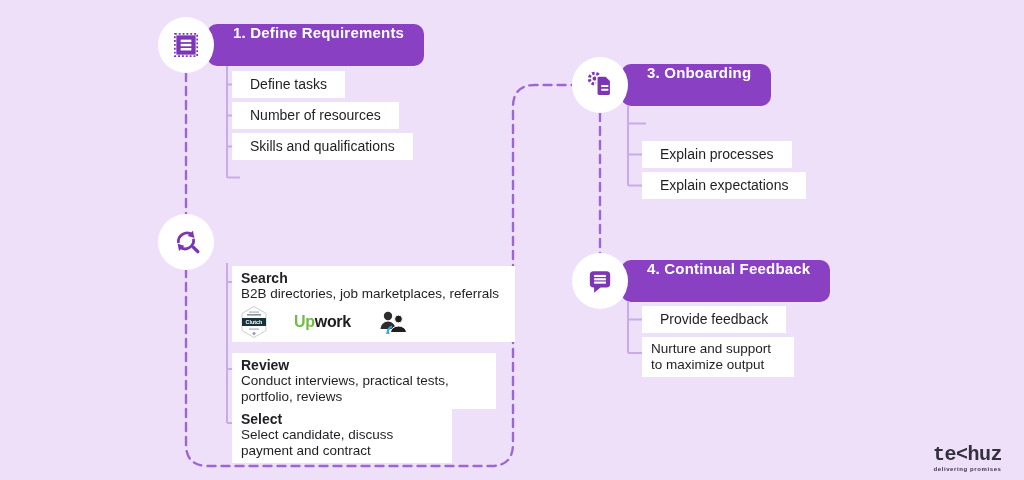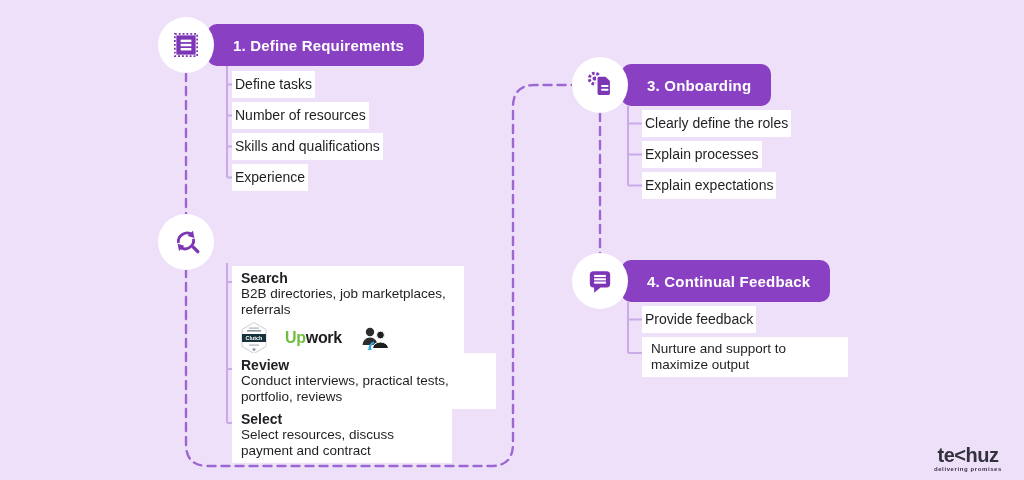--- a/index.html
+++ b/index.html
@@ -6,46 +6,46 @@
   .canvas{
     position:relative;width:1024px;height:480px;overflow:hidden;
     background:#efe0fa;
     font-family:"Liberation Sans", sans-serif;
     color:#1f1f23;
   }
   svg.wires{position:absolute;left:0;top:0;z-index:1;}
   .step-header{
     position:absolute;height:42px;z-index:2;
     background:#8940c2;border-radius:10px;
-    display:inline-flex;align-items:center;
+    display:inline-flex;
     padding:0 20px 0 26px;white-space:nowrap;
     color:#fff;font-weight:bold;font-size:15px;letter-spacing:.2px;
   }
   .icon-circle{
     position:absolute;width:56px;height:56px;border-radius:50%;
     background:#fff;z-index:3;
     display:flex;align-items:center;justify-content:center;
   }
   .node{
     position:absolute;z-index:2;background:#fff;
     font-size:14px;line-height:17px;
-    padding:5px 3px;white-space:nowrap;box-sizing:border-box;
+    padding:5px 18px;white-space:nowrap;box-sizing:border-box;
   }
   .node.multi{white-space:normal;font-size:13.5px;line-height:16px;padding:4px 9px;}
   .node .hd{font-weight:bold;font-size:14px;display:block;}
-  .logo-row{display:flex;align-items:center;gap:18px;margin-top:4px;}
+  .logo-row{display:flex;align-items:center;gap:27px;margin-top:4px;}
   .upwork{font-size:16px;font-weight:bold;letter-spacing:-.3px;white-space:nowrap;}
   .upwork .up{color:#6fbe3f;}
   .upwork .work{color:#1d1d1d;}
   .brand{
     position:absolute;right:22px;bottom:8px;z-index:2;text-align:center;
   }
   .brand .logo-text{
     font-size:20px;font-weight:600;color:#32313d;letter-spacing:-.5px;line-height:20px;
-    font-family:Liberation Sans, sans-serif;
+    font-family:Liberation Mono, monospace;
   }
   .brand .tagline{
     font-size:6px;color:#3a3546;letter-spacing:.6px;font-weight:bold;margin-top:1px;
   }
 </style>
 </head>
 <body>
 
 <div class="canvas">
 
@@ -98,34 +98,31 @@
   </div>
   <div class="node" style="left:232px;top:71px;">
     <span>Define tasks</span>
   </div>
   <div class="node" style="left:232px;top:102px;">
     <span>Number of resources</span>
   </div>
   <div class="node" style="left:232px;top:133px;">
     <span>Skills and qualifications</span>
   </div>
-  <div class="node" style="left:232px;top:164px;">
-    <span>Experience</span>
-  </div>
 
   <div class="icon-circle" style="left:158px;top:214px;">
     <svg width="30" height="30" viewBox="0 0 28 28">
       <path d="M7 15 A8 8 0 0 1 20 7.5" fill="none" stroke="#7c35b5" stroke-width="2.6"></path>
       <polygon points="20.5,3.5 21.8,10.3 15.6,8.4" fill="#7c35b5"></polygon>
       <path d="M21 11 A8 8 0 0 1 8 18.5" fill="none" stroke="#7c35b5" stroke-width="2.6"></path>
       <polygon points="7.5,22.5 6.2,15.7 12.4,17.6" fill="#7c35b5"></polygon>
       <path d="M21 19 L25 23" stroke="#7c35b5" stroke-width="3.2" stroke-linecap="round"></path>
     </svg>
   </div>
-  <div class="node multi" style="left:232px;top:266px;width:232px;">
+  <div class="node multi" style="left:232px;top:266px;width:283px;">
     <span class="hd">Search</span>
     <span>B2B directories, job marketplaces, referrals</span>
     <div class="logo-row">
       <svg width="26" height="32" viewBox="0 0 26 32">
         <polygon points="13,0.5 25,7.5 25,24.5 13,31.5 1,24.5 1,7.5" fill="#ffffff" stroke="#c9ced6" stroke-width="1"></polygon>
         <rect x="8" y="5.5" width="10" height="1.2" fill="#aab2bb"></rect>
         <rect x="6" y="8" width="14" height="1.6" fill="#8a939d"></rect>
         <polygon points="1,12 25,12 25,20 1,20" fill="#17313d"></polygon>
         <text x="13" y="17.8" text-anchor="middle" font-size="5.4" font-weight="bold" fill="#ffffff" font-family="Liberation Sans, sans-serif">Clutch</text>
         <rect x="8" y="22.5" width="10" height="1.2" fill="#aab2bb"></rect>
@@ -141,37 +138,34 @@
         <polygon points="7.5,23.8 10.3,20.8 11.8,24" fill="#2aa9e0"></polygon>
       </svg>
     </div>
   </div>
   <div class="node multi" style="left:232px;top:353px;width:264px;">
     <span class="hd">Review</span>
     <span>Conduct interviews, practical tests, portfolio, reviews</span>
   </div>
   <div class="node multi" style="left:232px;top:407px;width:220px;">
     <span class="hd">Select</span>
-    <span>Select resources, discuss payment and contract</span>
+    <span>Select candidate, discuss payment and contract</span>
   </div>
 
   <div class="step-header" style="left:621px;top:64px;">
     <span>3. Onboarding</span>
   </div>
   <div class="icon-circle" style="left:572px;top:57px;">
     <svg width="32" height="32" viewBox="0 0 30 30">
       <circle cx="10" cy="9" r="5" fill="none" stroke="#7c35b5" stroke-width="2.8" stroke-dasharray="2.4 1.7"></circle>
       <circle cx="10" cy="9" r="2" fill="#7c35b5"></circle>
       <path d="M14 6.5 h6.5 l4.5 4.5 V23 q0 2 -2 2 h-9 q-2 0 -2 -2 V8.5 q0 -2 2 -2 Z" fill="#7c35b5" stroke="#ffffff" stroke-width="1.4"></path>
       <rect x="16" y="15" width="7" height="1.9" rx="0.9" fill="#ffffff"></rect>
       <rect x="16" y="18.4" width="7" height="1.9" rx="0.9" fill="#ffffff"></rect>
     </svg>
-  </div>
-  <div class="node" style="left:642px;top:110px;">
-    <span>Clearly define the roles</span>
   </div>
   <div class="node" style="left:642px;top:172px;">
     <span>Explain expectations</span>
   </div>
   <div class="node" style="left:642px;top:141px;">
     <span>Explain processes</span>
   </div>
 
   <div class="step-header" style="left:621px;top:260px;">
     <span>4. Continual Feedback</span>
@@ -180,21 +174,21 @@
     <svg width="30" height="30" viewBox="0 0 28 28">
       <path d="M8 5 Q4.5 5 4.5 8.5 V16.5 Q4.5 20 8 20 H8.5 V25 L14.5 20 H20 Q23.5 20 23.5 16.5 V8.5 Q23.5 5 20 5 Z" fill="#7c35b5"></path>
       <rect x="8.5" y="8.3" width="11" height="2" fill="#ffffff"></rect>
       <rect x="8.5" y="11.4" width="11" height="2" fill="#ffffff"></rect>
       <rect x="8.5" y="14.5" width="11" height="2" fill="#ffffff"></rect>
     </svg>
   </div>
   <div class="node" style="left:642px;top:306px;">
     <span>Provide feedback</span>
   </div>
-  <div class="node multi" style="left:642px;top:337px;width:206px;">
+  <div class="node multi" style="left:642px;top:337px;width:152px;">
     <span>Nurture and support to maximize output</span>
   </div>
 
   <div class="brand">
     <div class="logo-text">te&lt;huz</div>
     <div class="tagline">delivering promises</div>
   </div>
 
 </div>
 

